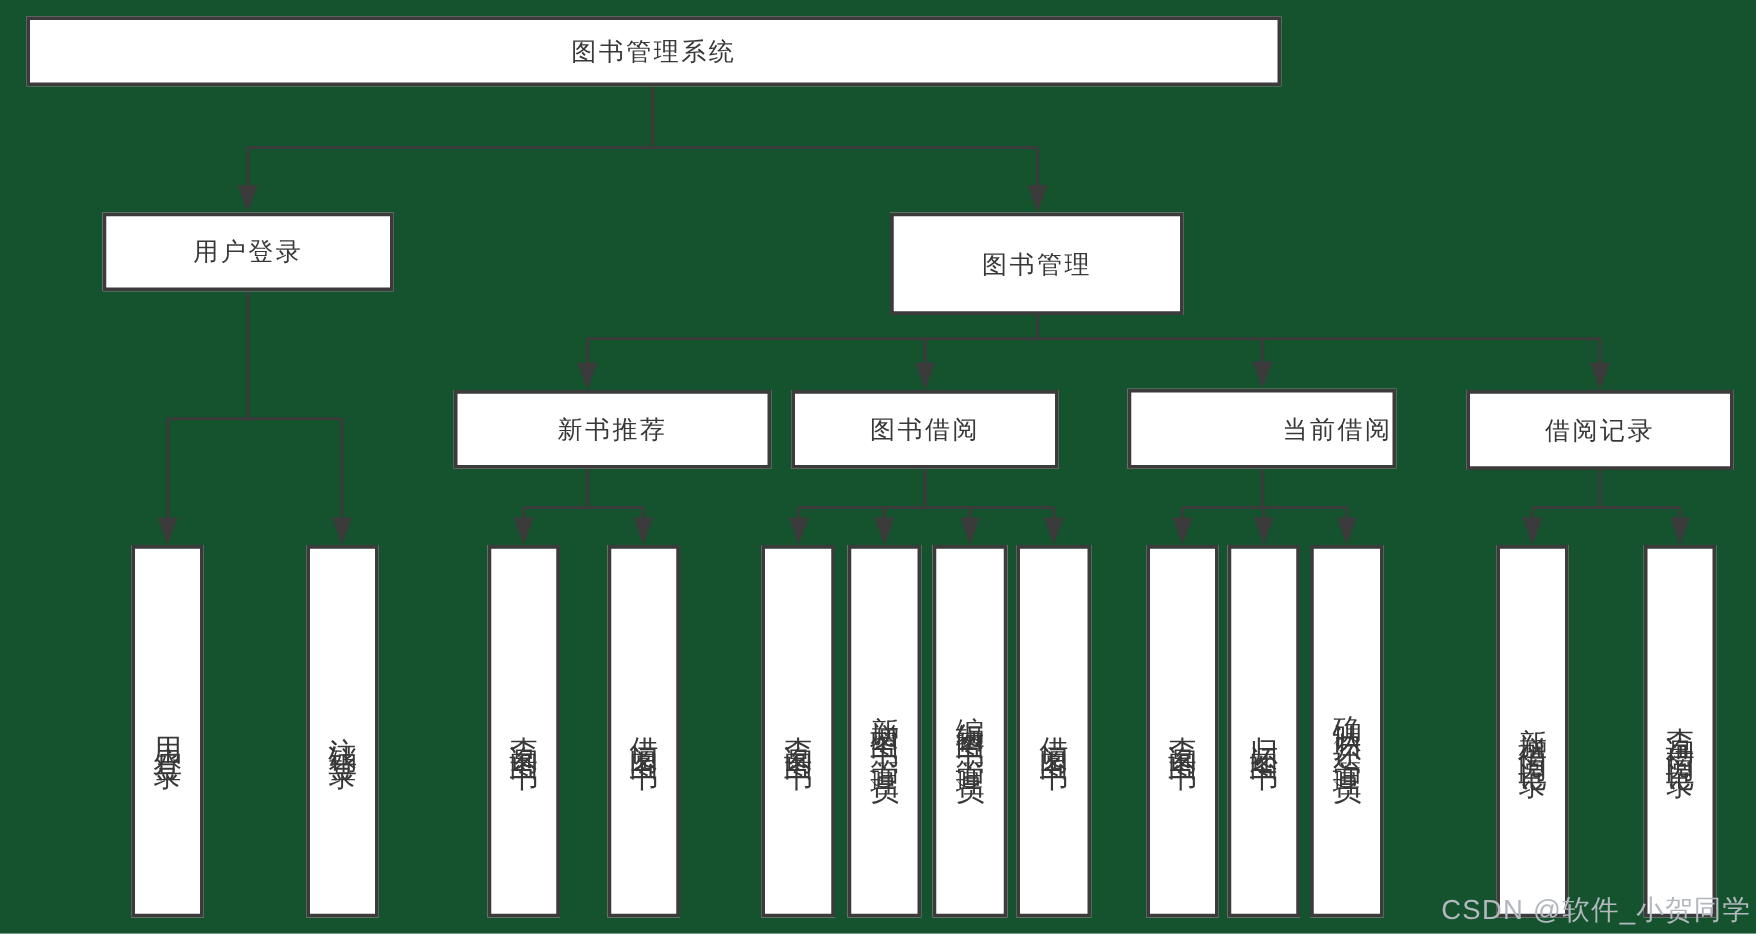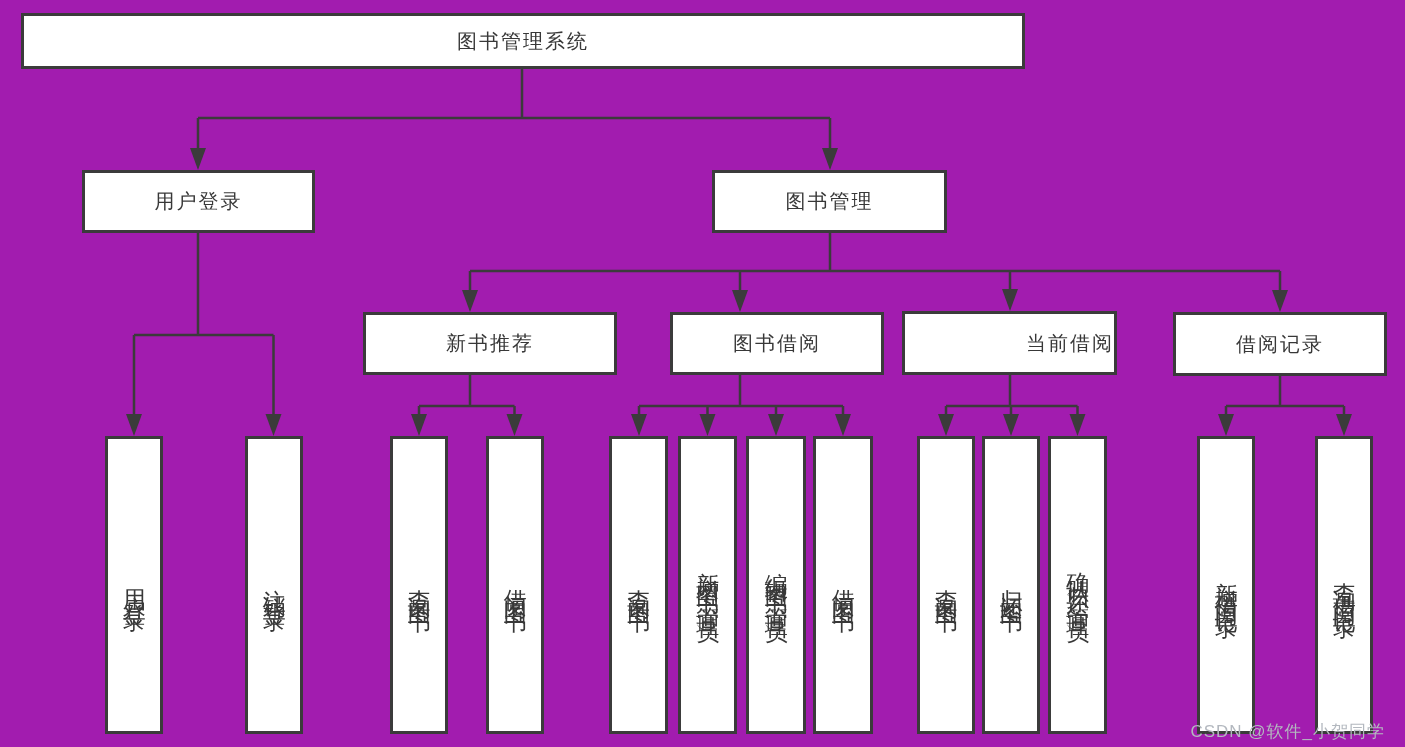--- a/index.html
+++ b/index.html
@@ -7,21 +7,21 @@
     --text:#383838;
     --wm:#b3b8bf;
   }
   *{margin:0;padding:0;}
   html,body{background:#ffffff;}
   body{font-family:"Liberation Sans", sans-serif;}
   .stage{
     position:relative;
     width:1405px;
     height:747px;
-    background:#a21caf;
+    background:#14532d;
     overflow:hidden;
   }
   .connectors{
     position:absolute;
     left:0;top:0;
     width:1405px;height:747px;
   }
   .node{
     position:absolute;
     box-sizing:border-box;
@@ -45,23 +45,23 @@
   .vbox .vtext{
     writing-mode:vertical-rl;
     text-orientation:mixed;
     font-size:23px;
     letter-spacing:7px;
     line-height:1.1;
     color:var(--text);
   }
   .watermark{
     position:absolute;
-    right:20px;
+    right:4px;
     bottom:4px;
-    font-size:17px;
+    font-size:22px;
     letter-spacing:1px;
     color:var(--wm);
     white-space:nowrap;
   }
 </style>
 </head>
 <body>
 
 <div class="stage">
 
@@ -96,28 +96,28 @@
     </g>
   </svg>
 
   <div class="node hbox" style="left:21px;top:13px;width:1004px;height:56px;">
     <span>图书管理系统</span>
   </div>
 
   <div class="node hbox" style="left:82px;top:170px;width:233px;height:63px;">
     <span>用户登录</span>
   </div>
-  <div class="node hbox" style="left:712px;top:170px;width:235px;height:63px;">
+  <div class="node hbox" style="left:712px;top:170px;width:235px;height:82px;">
     <span>图书管理</span>
   </div>
 
   <div class="node hbox" style="left:363px;top:312px;width:254px;height:63px;">
     <span>新书推荐</span>
   </div>
-  <div class="node hbox" style="left:633px;top:312px;width:214px;height:63px;margin-left:37px;">
+  <div class="node hbox" style="left:633px;top:312px;width:214px;height:63px;">
     <span>图书借阅</span>
   </div>
   <div class="node hbox" style="left:902px;top:311px;width:215px;height:64px;justify-content:flex-end;">
     <span>当前借阅</span>
   </div>
   <div class="node hbox" style="left:1173px;top:312px;width:214px;height:64px;">
     <span>借阅记录</span>
   </div>
 
   <div class="node vbox" style="left:105px;">

